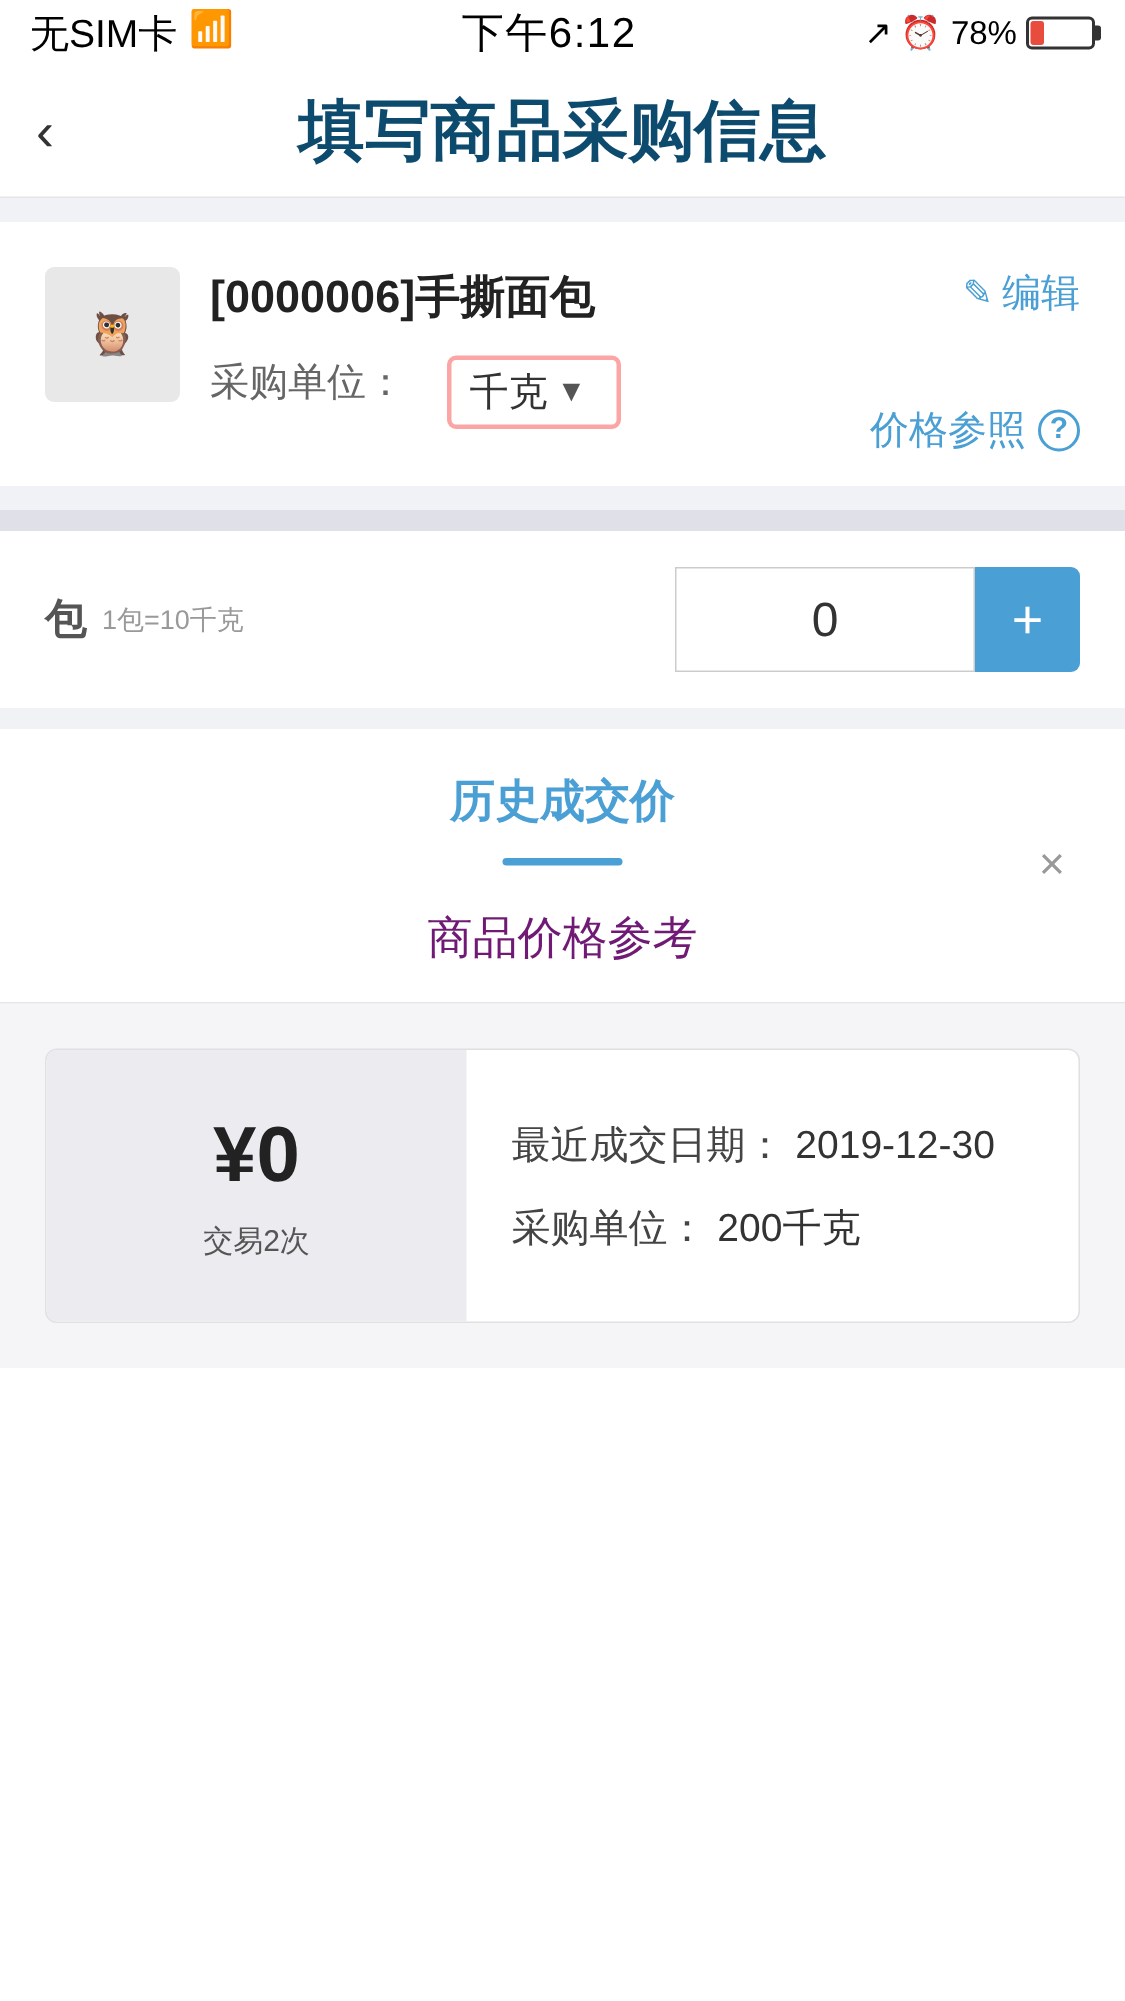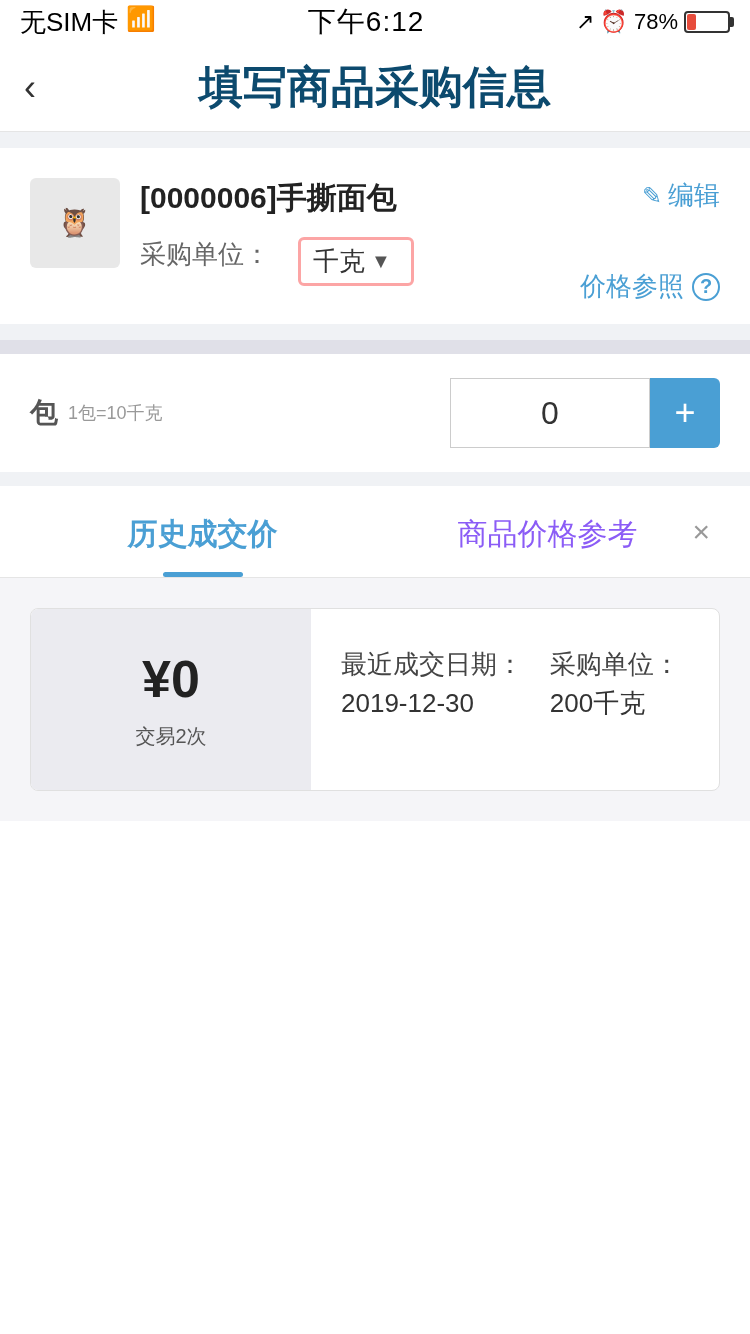--- a/index.html
+++ b/index.html
@@ -259,27 +259,28 @@
     .tab-panel {
       background: #fff;
       margin-top: 14px;
     }
     .tab-header {
       display: flex;
       align-items: center;
       border-bottom: 1px solid #e5e5e5;
       padding: 0 30px;
       position: relative;
+      flex-direction: column;
     }
     .tab-item {
       flex: 1;
       text-align: center;
       padding: 28px 0 22px;
       font-size: 30px;
-      color: #8b5cf6;
+      color: #701a75;
       position: relative;
       cursor: pointer;
     }
     .tab-item.active {
       color: #4a9fd4;
       font-weight: 600;
     }
     .tab-item.active::after {
       content: '';
       position: absolute;
@@ -331,21 +332,21 @@
       color: #222;
     }
     .history-count {
       font-size: 20px;
       color: #555;
     }
     .history-right-col {
       flex: 1;
       padding: 36px 30px;
       display: flex;
-      flex-direction: row;
+      flex-direction: column;
       gap: 16px;
       justify-content: center;
     }
     .history-detail-row {
       font-size: 26px;
       color: #333;
       line-height: 1.5;
     }
     .history-detail-label {
       color: #444;

